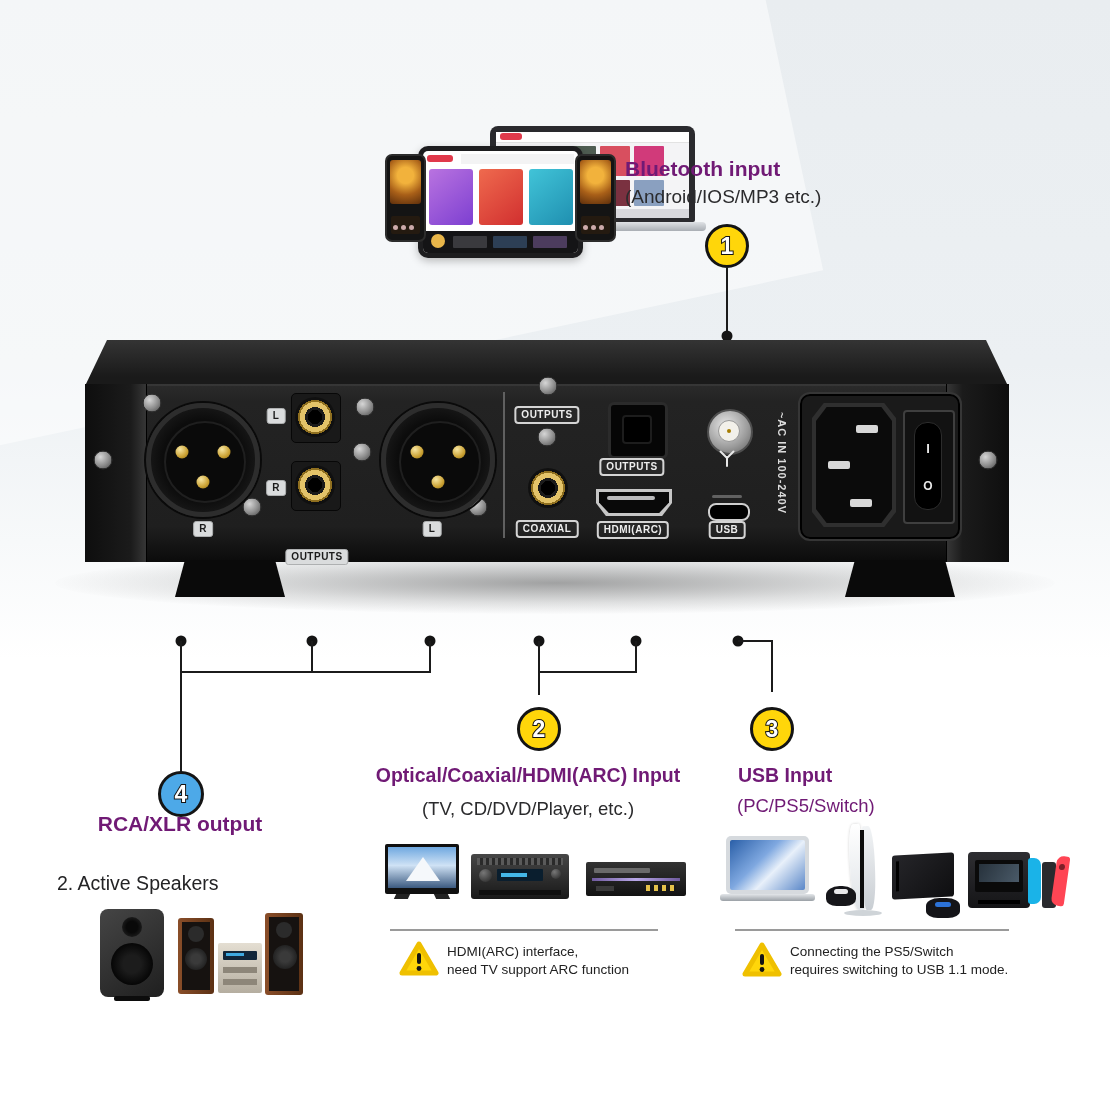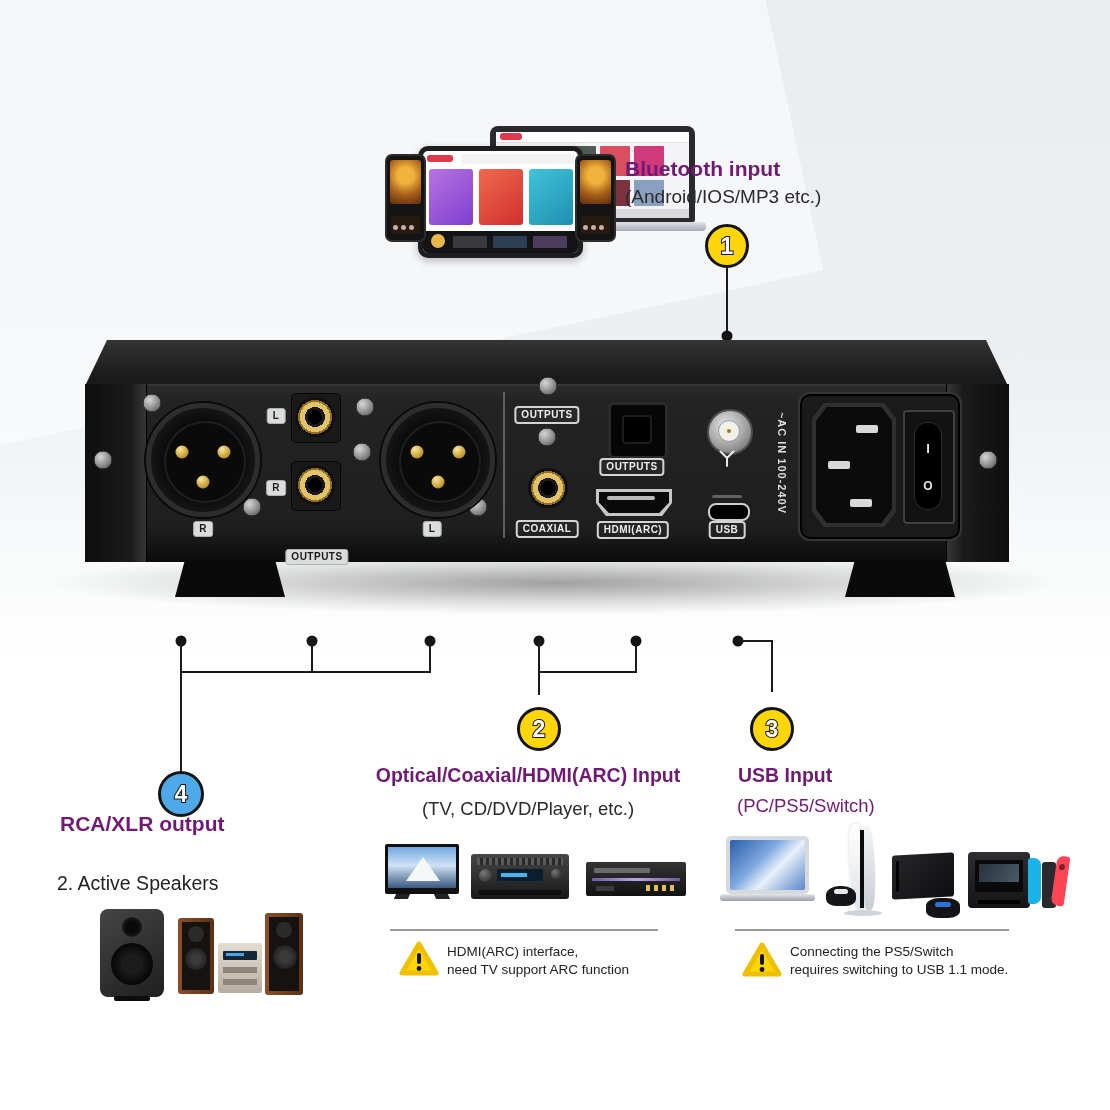--- a/index.html
+++ b/index.html
@@ -274,21 +274,21 @@
       <span>2</span>
     </div>
 
   <div class="dot" style="left:738px;top:641px;"></div>
   <div class="cl" style="left:738px;top:640px;width:35px;height:2px;"></div>
   <div class="cl" style="left:771px;top:640px;width:2px;height:52px;"></div>
   <div class="numc yellow" style="left:772px;top:729px;">
       <span>3</span>
     </div>
 
-  <div class="abs t-bold" style="left:60px;top:812px;width:240px;text-align:left;font-size:21px;">RCA/XLR output</div>
+  <div class="abs t-bold" style="left:60px;top:812px;width:240px;text-align:center;font-size:21px;">RCA/XLR output</div>
   <div class="abs" style="left:57px;top:872px;font-size:19.5px;color:#232325;">2. Active Speakers</div>
 
   <div class="ill" style="left:95px;top:905px;width:205px;height:96px;">
     <div class="abs" style="left:5px;top:4px;width:64px;height:88px;background:linear-gradient(145deg,#454545,#1f1f1f);border-radius:8px;">
       <div class="abs" style="left:22px;top:8px;width:20px;height:20px;border-radius:50%;background:radial-gradient(circle,#090909 40%,#2b2b2b);"></div>
       <div class="abs" style="left:11px;top:34px;width:42px;height:42px;border-radius:50%;background:radial-gradient(circle,#1c1c1c 30%,#060606 70%,#333);"></div>
       <div class="abs" style="left:14px;bottom:-4px;width:36px;height:5px;background:#0c0c0c;border-radius:2px;"></div>
     </div>
     <div class="abs" style="left:83px;top:13px;width:36px;height:76px;background:linear-gradient(90deg,#8a4e29,#5c3114);border-radius:3px;">
       <div class="abs" style="left:4px;top:4px;right:4px;bottom:4px;background:#161210;">

